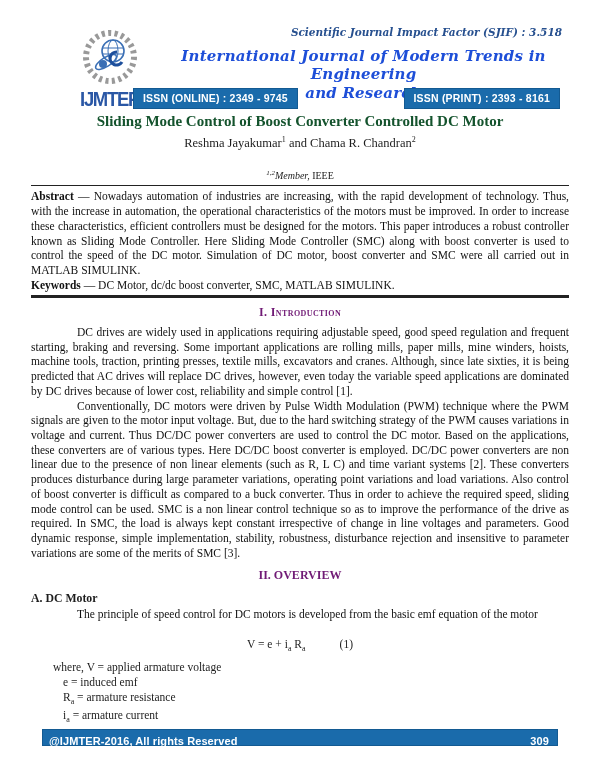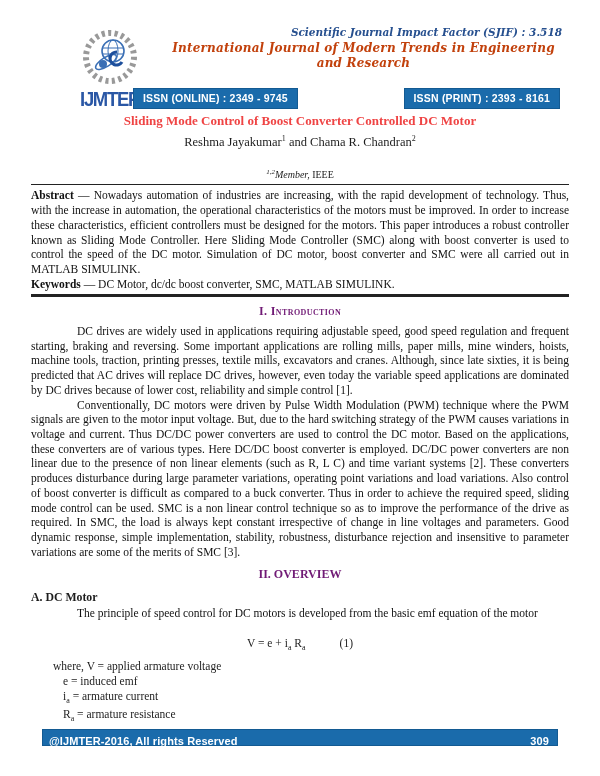--- a/index.html
+++ b/index.html
@@ -17,38 +17,38 @@
     font-family:"Liberation Sans", sans-serif; font-weight:bold;
     color:#2a57a5; font-size:21px; letter-spacing:-1.5px;
     transform:scaleX(.88); transform-origin:center; margin-top:1px;
   }
   .sjif {
     position:absolute; right:38px; top:26px;
     font-family:"DejaVu Serif", serif; font-style:italic; font-weight:bold;
     color:#27508f; font-size:10.5px;
   }
   .journal-name {
-    position:absolute; left:145px; right:18px; top:41px; text-align:center;
+    position:absolute; left:145px; right:18px; top:47px; text-align:center;
     font-family:"DejaVu Serif", serif; font-style:italic; font-weight:bold;
-    color:#c2410c; font-size:12px; line-height:1.22; letter-spacing:.2px;
+    color:#1d4ed8; font-size:15px; line-height:1.22; letter-spacing:.2px;
   }
   .issn {
     position:absolute; top:88px;
     background:#1a6bab; color:#ffffff;
     font-family:"Liberation Sans", sans-serif; font-weight:bold;
     font-size:10.5px; padding:3px 9px 4px 9px; letter-spacing:.2px;
     border:1px solid #135a92;
   }
   .issn-online { left:133px; }
   .issn-print  { right:40px; }
 
   
   .article { position:absolute; left:31px; right:31px; top:113px; }
   .title {
-    text-align:center; font-weight:bold; font-size:13px; color:#ef4444;
+    text-align:center; font-weight:bold; font-size:15px; color:#14532d;
     margin-bottom:5px;
   }
   .authors { text-align:center; font-weight:normal; font-size:12.5px; }
   .authors sup { font-size:8px; }
   .affil { text-align:center; font-size:10px; margin-top:18px; }
   .affil .it { font-style:italic; }
   .affil sup { font-size:7px; font-style:italic; }
   .rule-single { border-top:1.5px solid #222; margin:4px 0 3px 0; }
   .rule-thick  { height:3.5px; border-top:1.2px solid #222; border-bottom:2px solid #222; margin:2px 0 4px 0; }
 
@@ -137,22 +137,22 @@
 
     <h3 class="subsec">A.  DC Motor</h3>
 
     <p class="body indent">The principle of speed control for DC motors is developed from the basic emf equation of the motor</p>
 
     <div class="equation"><span>V = e + i</span><sub>a</sub><span> R</span><sub>a</sub><span class="eqnum">(1)</span></div>
 
     <div class="defs">
       <div class="def where">where, V = applied armature voltage</div>
       <div class="def d1">e = induced emf</div>
+      <div class="def d1"><span>R</span><sub>a</sub><span> = armature resistance</span></div>
       <div class="def d1"><span>i</span><sub>a</sub><span> = armature current</span></div>
-      <div class="def d1"><span>R</span><sub>a</sub><span> = armature resistance</span></div>
     </div>
   </main>
 
   <footer class="footer-bar">
     <span>@IJMTER-2016, All rights Reserved</span>
     <span>309</span>
   </footer>
 
 </div>
 

